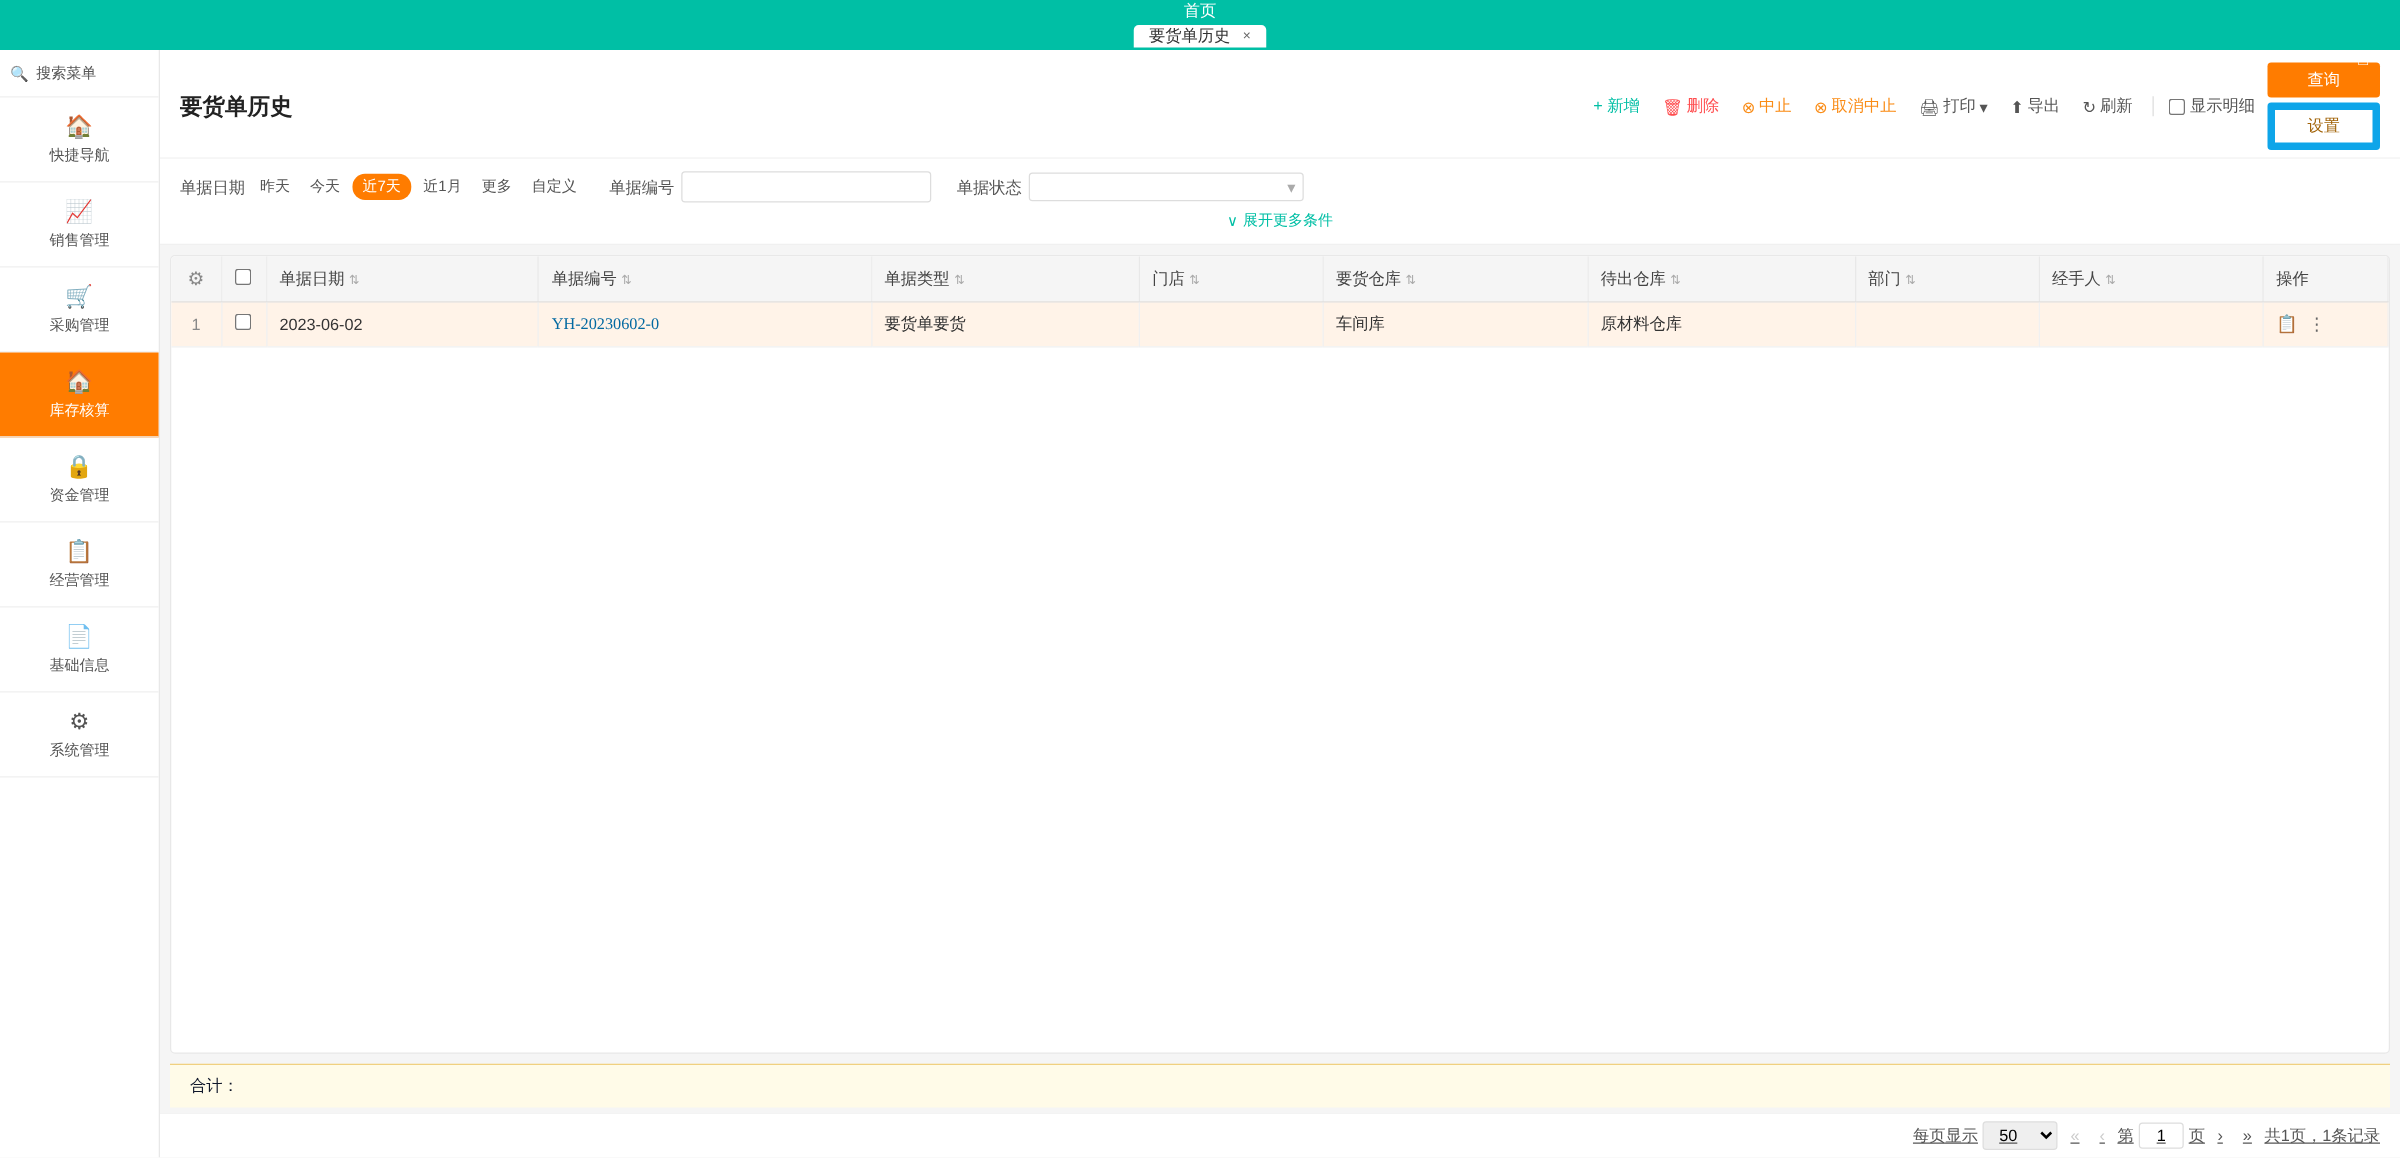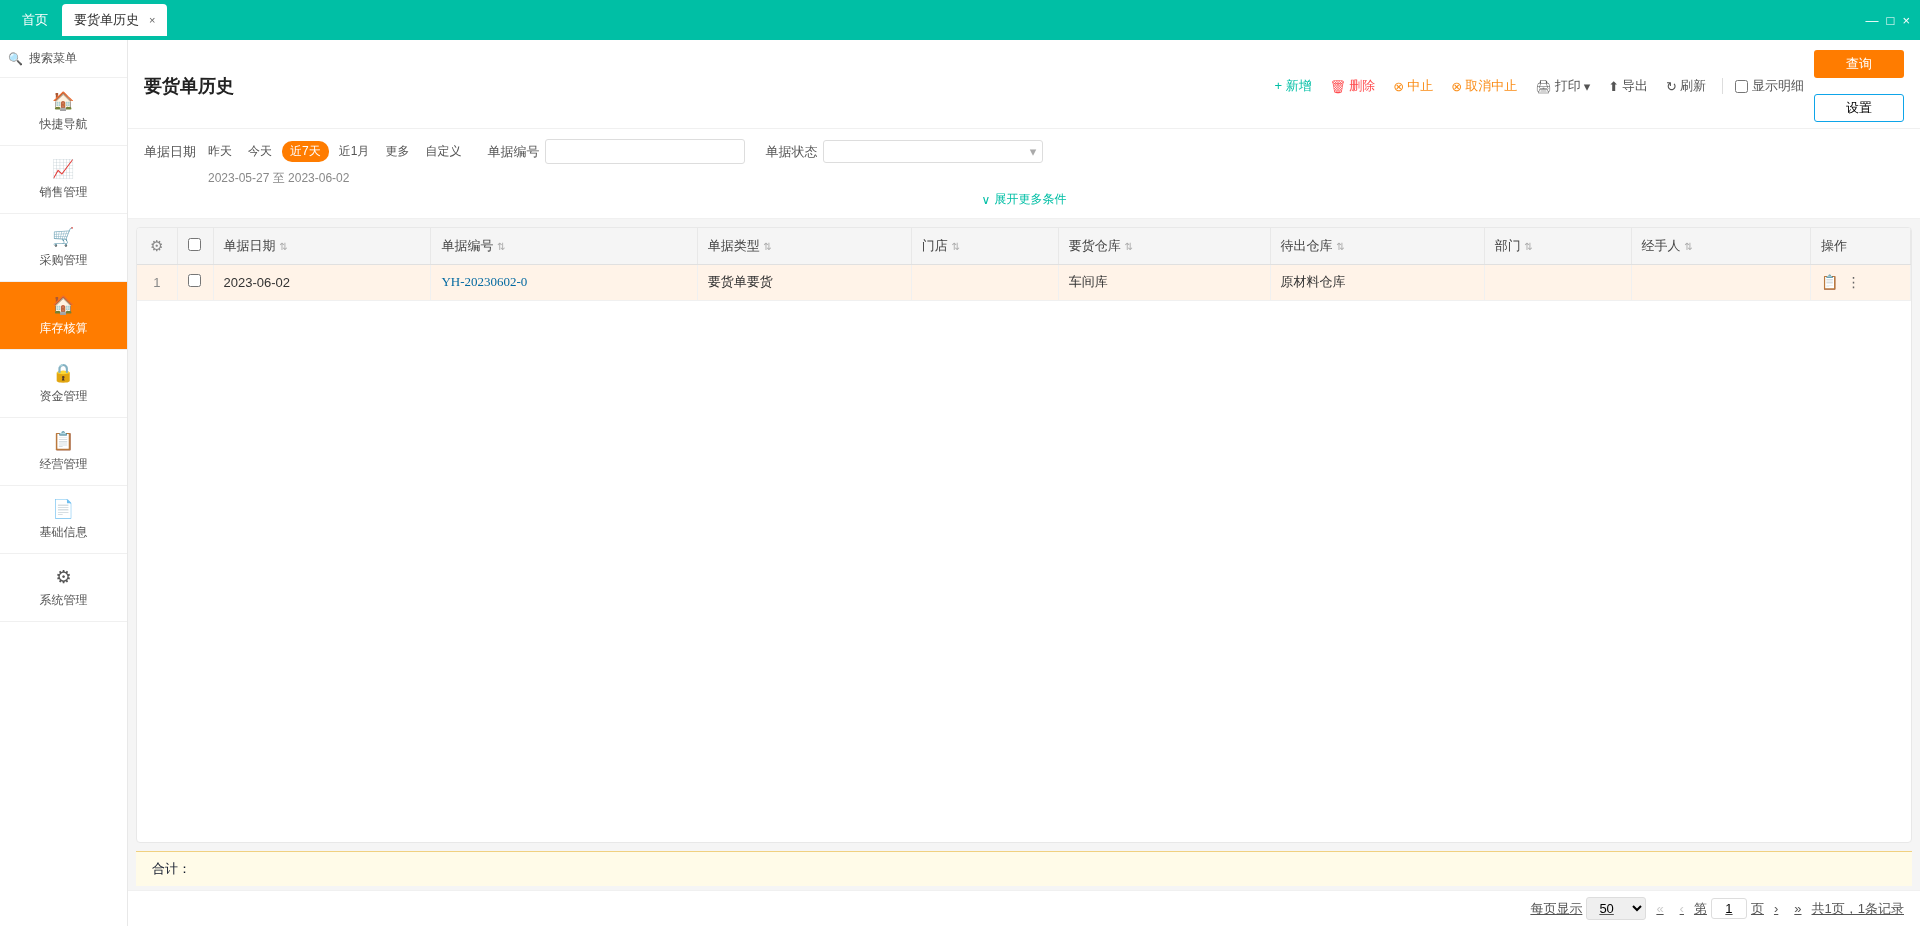--- a/index.html
+++ b/index.html
@@ -8,20 +8,21 @@
     
     .top-bar {
       height: 40px;
       background: #00bfa5;
       display: flex;
       align-items: center;
       padding: 0 10px;
       gap: 2px;
       position: relative;
       flex-shrink: 0;
+      flex-direction: column;
     }
     .top-bar-tab {
       display: flex;
       align-items: center;
       height: 32px;
       padding: 0 12px;
       border-radius: 4px 4px 0 0;
       font-size: 13px;
       cursor: pointer;
       color: #fff;
@@ -157,27 +158,26 @@
       background: #ff7c00;
       color: #fff;
       border: none;
       border-radius: 3px;
       padding: 5px 32px;
       font-size: 13px;
       cursor: pointer;
     }
     .settings-btn {
       background: #fff;
-      color: #000000;
-      border: 1px solid #0ea5e9;
+      color: #a16207;
+      border: 6px solid #0ea5e9;
       border-radius: 3px;
       padding: 4px 14px;
       font-size: 13px;
       cursor: pointer;
-      margin-top: 12px;
     }
 
     
     .filter-bar {
       background: #fff;
       padding: 10px 16px;
       border-bottom: 1px solid #f0f0f0;
       flex-shrink: 0;
     }
     .filter-row {
@@ -512,23 +512,20 @@
 
         <div class="filter-group">
           <span class="filter-label">单据状态</span>
           <div class="filter-select-wrap">
             <span style="color:#bbb;font-size:13px;"></span>
             <span style="color:#aaa;">▾</span>
           </div>
         </div>
       </div>
 
-      <div style="margin-left: 64px; margin-bottom: 4px;">
-        <span class="date-range-text">2023-05-27 至 2023-06-02</span>
-      </div>
 
       <div class="expand-row">
         <div class="expand-more">
           <span>∨</span>
           <span>展开更多条件</span>
         </div>
       </div>
     </div>
 
     <div class="table-wrapper">

